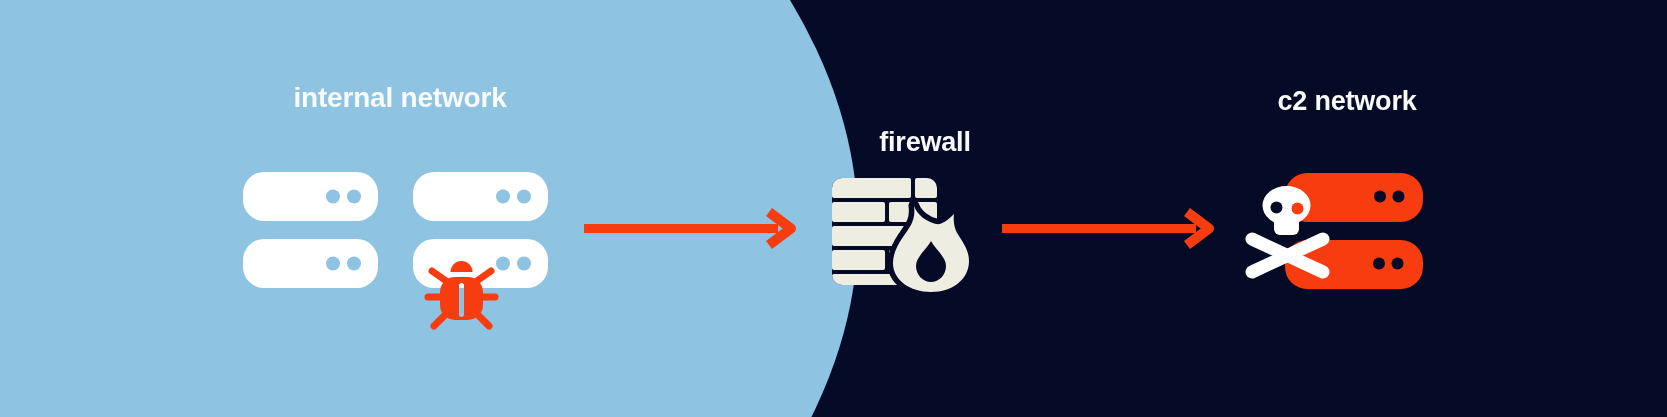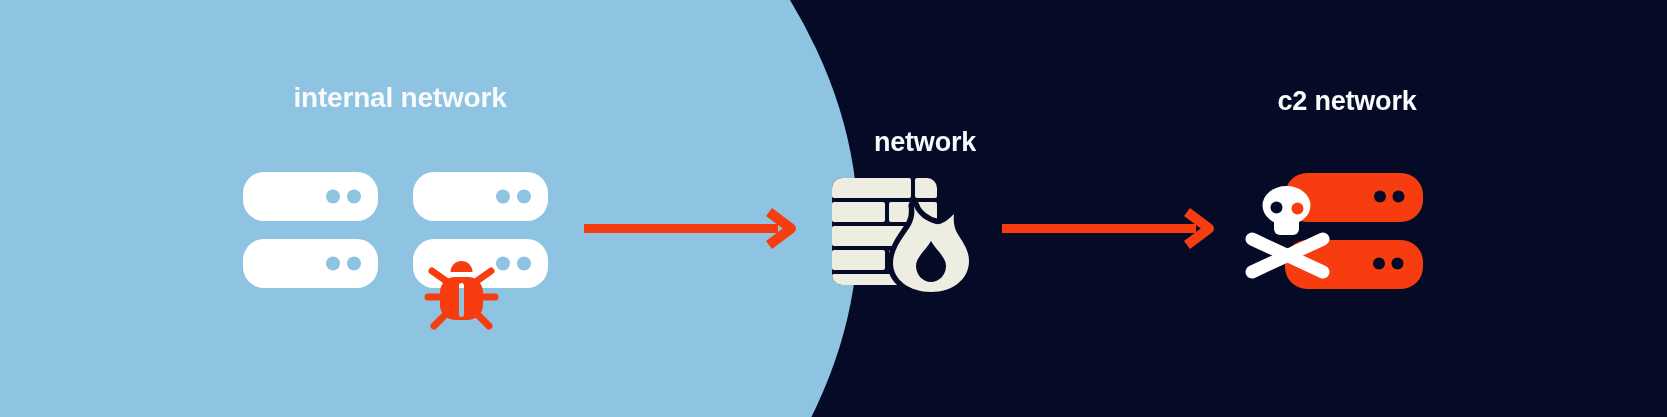--- a/index.html
+++ b/index.html
@@ -156,16 +156,16 @@
         <line class="stroke-white" x1="1323" y1="239" x2="1252" y2="272" stroke-width="13" stroke-linecap="round"></line>
         <ellipse class="fill-white" cx="1286.5" cy="205.5" rx="24" ry="19.5"></ellipse>
         <rect class="fill-white" x="1274" y="216" width="25" height="19" rx="6"></rect>
         <circle class="fill-navy" cx="1276.5" cy="207.5" r="6"></circle>
         <circle class="fill-orange" cx="1297.5" cy="208.5" r="6"></circle>
       </g>
     </g>
   </svg>
 
   <div class="node-label" id="label-internal">internal network</div>
-  <div class="node-label" id="label-firewall">network</div>
+  <div class="node-label" id="label-firewall">firewall</div>
   <div class="node-label" id="label-c2">c2 network</div>
 
 </div>
 
 </body></html>

